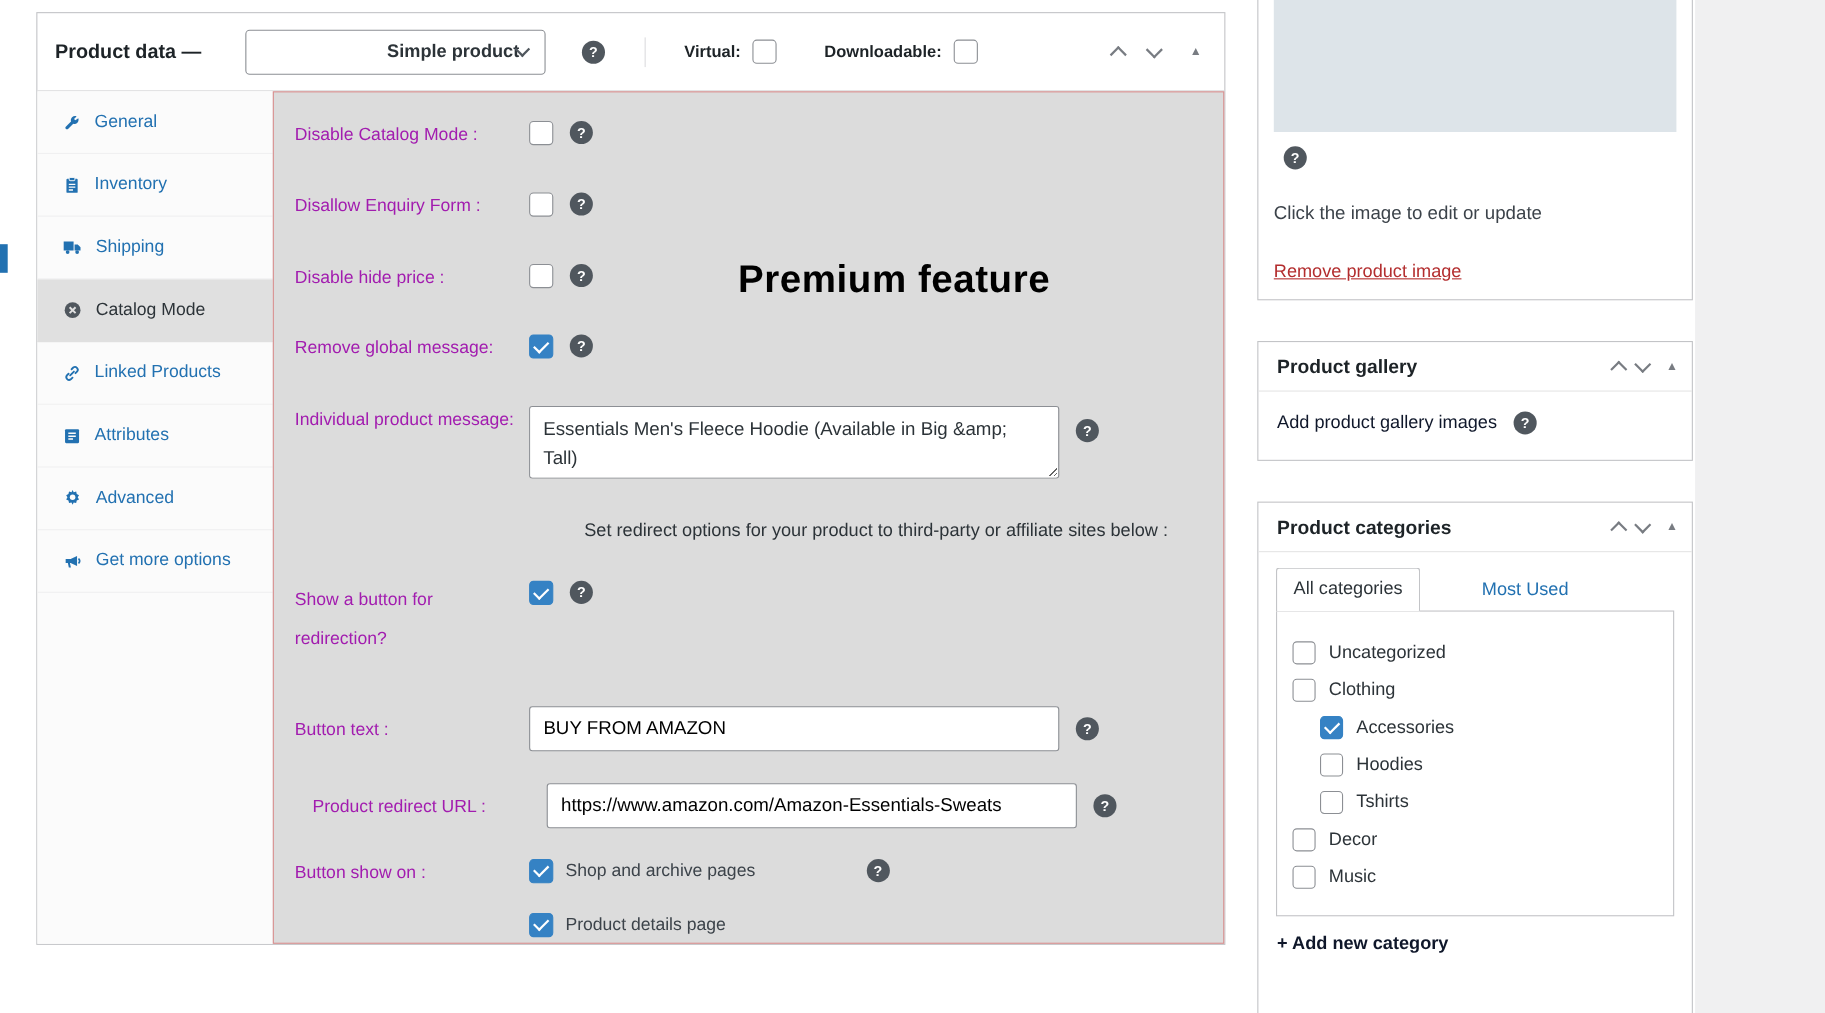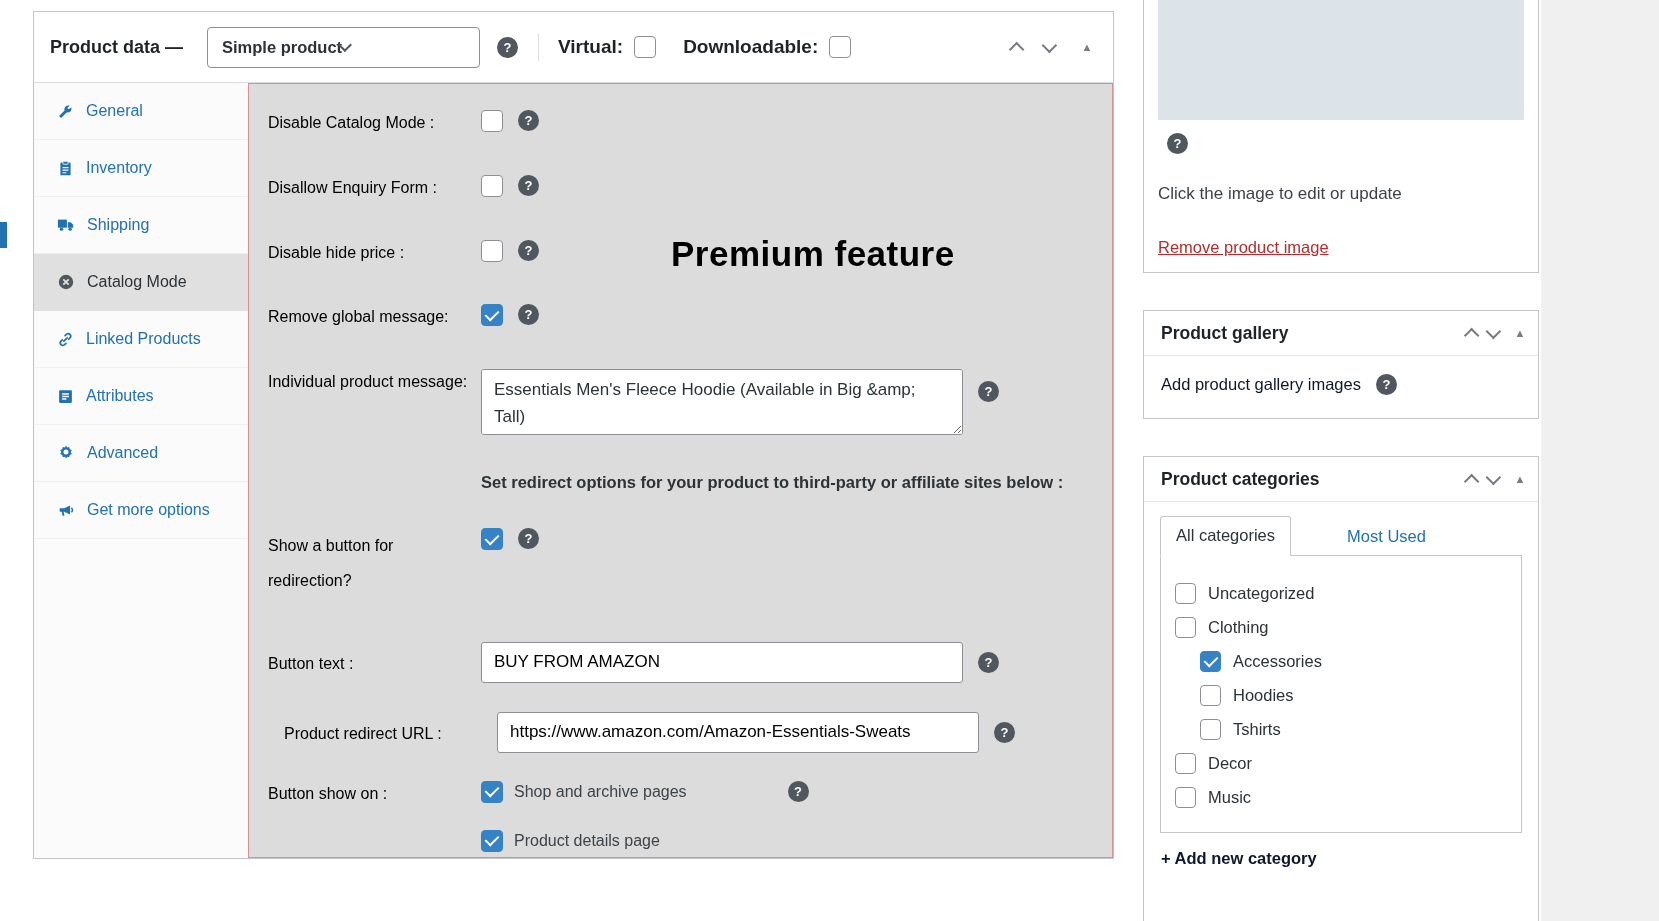--- a/index.html
+++ b/index.html
@@ -33,58 +33,58 @@
   .chev.down::before { transform:rotate(135deg) translateY(3px); }
   .tri { width:24px; height:22px; display:inline-flex; align-items:center; justify-content:center; color:#787c82; font-size:11px; cursor:pointer; }
   .tri::before { content:"▲"; }
   .link { color:#0f172a; cursor:pointer; }
 
   
   #product-data-box {
     position:absolute; left:33px; top:11px; width:1081px; height:848px;
     background:#fff; border:1px solid #c3c4c7;
   }
-  .pd-header { height:71px; display:flex; align-items:center; padding:0 14px 0 16px; border-bottom:1px solid #dcdcde; }
+  .pd-header { height:71px; display:flex; align-items:center; padding:0 14px 0 16px; border-bottom:1px solid #dcdcde;gap:16px; }
   .pd-title { font-size:18px; font-weight:700; color:#1d2327; margin-right:24px; white-space:nowrap; }
   .pd-select {
     width:273px; height:41px; border:1px solid #8c8f94; border-radius:4px; background:#fff;
-    display:flex; align-items:center; justify-content:flex-start; padding:0 13px 0 14px;
+    display:flex; align-items:center; justify-content:flex-end; padding:0 13px 0 14px;
     font-weight:700; font-size:16.5px; color:#2c3338; cursor:pointer;
   }
   .sel-chev { width:10px; height:10px; border-top:2px solid #50575e; border-right:2px solid #50575e; transform:rotate(135deg) translateY(3px); }
   .pd-header .help { margin-left:17px; }
   .vsep { width:1px; height:27px; background:#dcdcde; margin:0 19px 0 20px; }
   .hgroup { display:flex; align-items:center; gap:11px; }
   .hgroup + .hgroup { margin-left:27px; }
-  .hlabel { font-weight:700; font-size:19px; color:#1d2327; }
+  .hlabel { font-weight:700; font-size:15px; color:#1d2327; }
   .pd-controls { margin-left:auto; display:flex; align-items:center; gap:11px; }
 
   .pd-body { display:flex; height:775px; }
   .pd-tabs { width:214px; background:#fbfbfb; flex:none; }
   .pd-tab {
     height:57px; display:flex; align-items:center; gap:12px; padding-left:23px;
     border-bottom:1px solid #f0f0f1; color:#2271b1; font-size:16px; cursor:pointer; list-style:none;
   }
   .pd-tab.active { background:#e0e0e0; color:#2c3338; border-bottom-color:#e0e0e0; }
   .pd-tab svg { flex:none; }
 
   .pd-content {
     flex:1; background:#dcdcdc; border:1px solid #d98f8f; position:relative;
     padding:26px 0 0 19px; overflow:hidden;
   }
   .premium-banner { position:absolute; left:422px; top:150px; font-size:35px; font-weight:800; color:#000; letter-spacing:.5px; }
   .form-row { display:flex; align-items:flex-start; margin-bottom:39px; }
-  .form-label { width:213px; flex:none; font-size:16px; color:#000000; line-height:1.55; padding-top:1px; }
+  .form-label { width:213px; flex:none; font-size:16px; color:#a21caf; line-height:1.55; padding-top:1px; }
   .controls { display:flex; align-items:flex-start; gap:15px; }
   .msg-area {
     width:482px; height:66px; border:1px solid #8c8f94; border-radius:3px; background:#fff;
     font-family:"Liberation Sans", sans-serif; font-size:17px; color:#2c3338; padding:7px 12px; line-height:1.55;
     resize:both;
   }
-  .redirect-heading { margin:0 0 36px 213px; font-size:16.5px; font-weight:700; color:#2c3338; }
+  .redirect-heading { margin:0 0 36px 213px; font-size:16.5px; font-weight:400; color:#2c3338;text-align:center; }
   .text-input {
     width:482px; height:41px; border:1px solid #8c8f94; border-radius:3px; background:#fff;
     font-family:"Liberation Sans", sans-serif; font-size:17px; color:#000000; padding:0 12px;
   }
   .row-tight { margin-bottom:29px; }
   .row-show-btn { margin-bottom:44px; }
   .stack { display:flex; flex-direction:column; gap:27px; }
   .check-line { display:flex; align-items:center; gap:11px; }
   .check-line .lbl { font-size:16px; color:#3c434a; }
   .check-line .help { margin-left:90px; }

